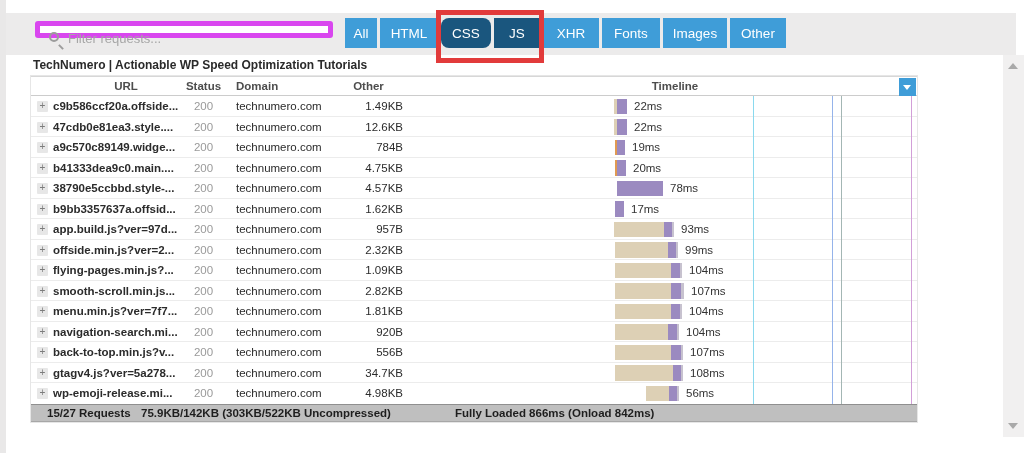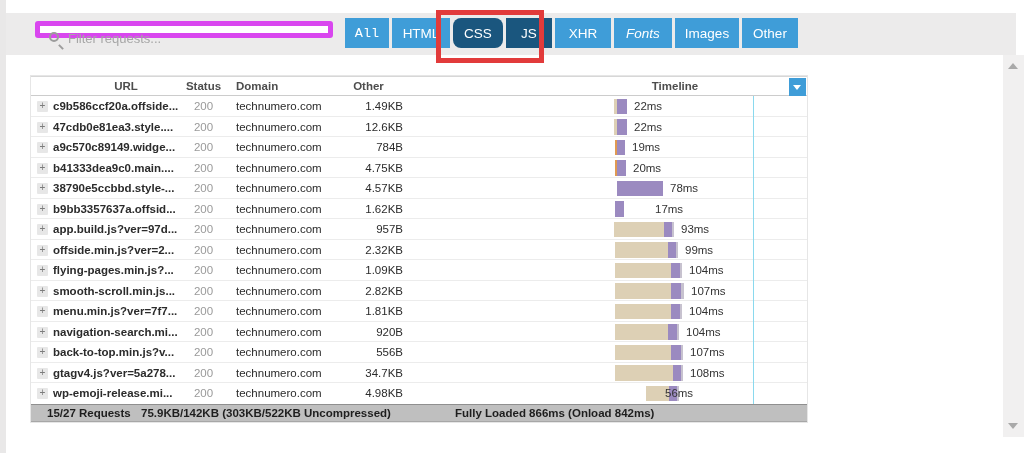--- a/index.html
+++ b/index.html
@@ -26,21 +26,21 @@
   .fbtn { height:30px; border:none; cursor:pointer; color:#fff; font-family:"Liberation Sans", sans-serif;
     font-size:13.5px; text-align:center; background:var(--accent); }
   .fbtn.active { background:var(--accent-dark); }
 
   .red-annotation { position:absolute; left:430px; top:-3px; width:108px; height:53px;
     border:5px solid var(--red); z-index:30; pointer-events:none; }
 
   .page-title { position:absolute; left:33px; top:58px; font-size:12px; font-weight:bold; color:#2a2a2a; }
 
   
-  .table { position:absolute; left:30px; top:75px; width:778px; border:1px solid #e6e6e6; background:#fff; }
+  .table { position:absolute; left:30px; top:75px; width:888px; border:1px solid #e6e6e6; background:#fff; }
   .thead { position:relative; height:20px; border-bottom:1px solid #cccccc; border-top:1px solid #d7d7d7; background:#fff; }
   .thead span { position:absolute; top:3px; font-size:11.5px; font-weight:bold; color:#4d4d4d; }
   .h-url     { left:20px;  width:150px; text-align:center; }
   .h-status  { left:145px; width:55px;  text-align:center; }
   .h-domain  { left:205px; width:110px; text-align:left; }
   .h-size    { left:290px; width:95px;  text-align:center; }
   .h-timeline{ left:444px; width:400px; text-align:center; }
   .dropdown-btn { position:absolute; right:1px; top:1px; width:17px; height:18px; background:var(--accent);
     border:none; cursor:pointer; }
   .dropdown-btn::after { content:""; position:absolute; left:4px; top:7px;
@@ -79,32 +79,33 @@
 
 <div class="screen">
   <div class="left-strip"></div>
 
   <div class="toolbar">
     <div class="search-box">
       <span class="search-icon"></span>
       <input type="text" placeholder="Filter requests..." style="">
     </div>
     <div class="filter-buttons" id="filterButtons">
-        <button class="fbtn" style="width: 44px; font-family: Liberation Mono, monospace;">All</button>
+        <button class="fbtn" style="width: 32px;">All</button>
         <button class="fbtn" style="width: 58px;">HTML</button>
         <button class="fbtn active" style="width: 50px; border-radius: 8px;">CSS</button>
         <button class="fbtn active" style="width: 46px;">JS</button>
         <button class="fbtn" style="width: 56px;">XHR</button>
-        <button class="fbtn" style="width: 58px; font-style: italic;">Fonts</button>
+        <button class="fbtn" style="width: 58px;">Fonts</button>
         <button class="fbtn" style="width: 64px;">Images</button>
         <button class="fbtn" style="width: 56px;">Other</button>
       </div>
     <div class="red-annotation"></div>
   </div>
 
+  <div class="page-title">TechNumero | Actionable WP Speed Optimization Tutorials</div>
 
   <div class="table">
     <div class="thead">
       <span class="h-url">URL</span>
       <span class="h-status">Status</span>
       <span class="h-domain">Domain</span>
       <span class="h-size">Other</span>
       <span class="h-timeline">Timeline</span>
       <button class="dropdown-btn"></button>
     </div>
@@ -176,21 +177,21 @@
   </div>
         <div class="row">
     <span class="expander">+</span>
     <span class="c-url">b9bb3357637a.offsid...</span>
     <span class="c-status">200</span>
     <span class="c-domain">technumero.com</span>
     <span class="c-size">1.62KB</span>
     <div class="bar" style="left: 584px;">
             <span class="seg" style="width: 9px; background: rgb(155, 138, 192);"></span>
           </div>
-    <span class="c-time" style="left: 600px; margin-left: 24px;">17ms</span>
+    <span class="c-time" style="left: 600px;">17ms</span>
   </div>
         <div class="row">
     <span class="expander">+</span>
     <span class="c-url">app.build.js?ver=97d...</span>
     <span class="c-status">200</span>
     <span class="c-domain">technumero.com</span>
     <span class="c-size">957B</span>
     <div class="bar" style="left: 583px;">
             <span class="seg" style="width: 50px; background: rgb(221, 208, 181);"></span>
             <span class="seg" style="width: 8px; background: rgb(155, 138, 192);"></span>
@@ -293,21 +294,21 @@
     <span class="expander">+</span>
     <span class="c-url">wp-emoji-release.mi...</span>
     <span class="c-status">200</span>
     <span class="c-domain">technumero.com</span>
     <span class="c-size">4.98KB</span>
     <div class="bar" style="left: 615px;">
             <span class="seg" style="width: 23px; background: rgb(221, 208, 181);"></span>
             <span class="seg" style="width: 8px; background: rgb(155, 138, 192);"></span>
             <span class="seg" style="width: 2px; background: rgb(199, 194, 207);"></span>
           </div>
-    <span class="c-time" style="left: 634px;">56ms</span>
+    <span class="c-time" style="left: 655px;">56ms</span>
   </div>
       </div>
     <div class="tfoot">
       <span class="f-requests">15/27 Requests</span>
       <span class="f-size">75.9KB/142KB  (303KB/522KB Uncompressed)</span>
       <span class="f-loaded">Fully Loaded 866ms  (Onload 842ms)</span>
     </div>
   </div>
 
   <div class="vscroll">

